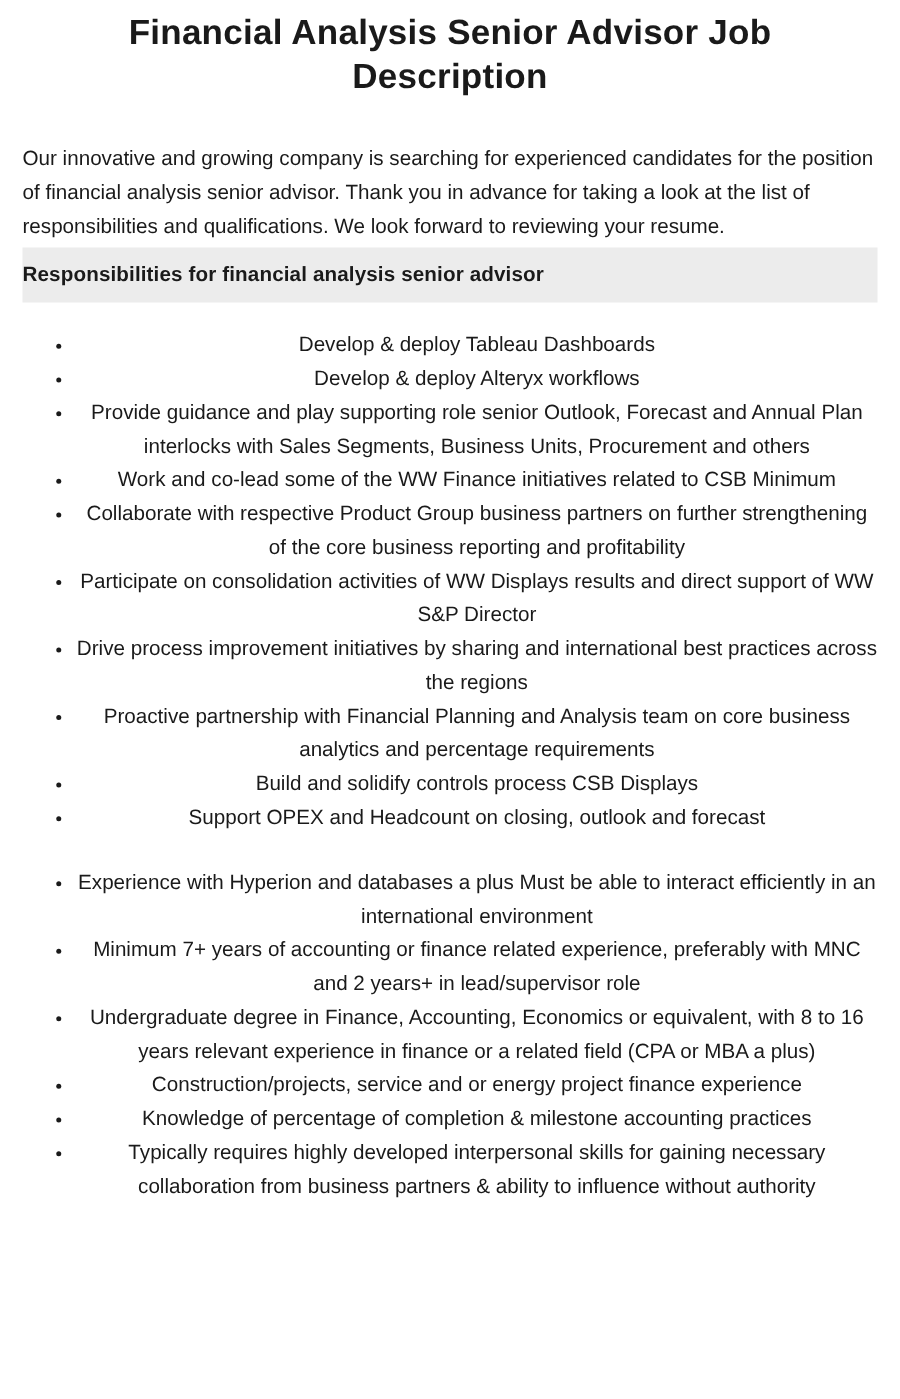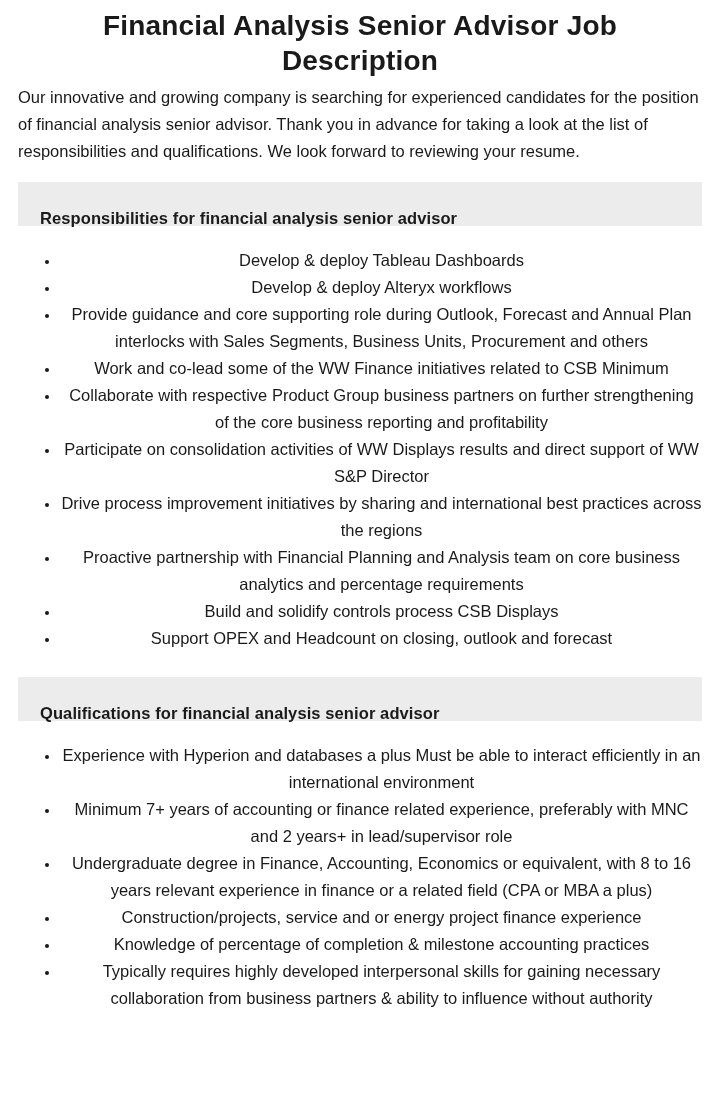--- a/index.html
+++ b/index.html
@@ -22,32 +22,31 @@
   .doc-title {
     margin: 0;
     padding: 2px 30px 0 30px;
     font-size: 28px;
     line-height: 35px;
     font-weight: 700;
     text-align: center;
     letter-spacing: 0.2px;
   }
   .intro {
-    margin: 6px 0 0 0;
+    margin: 36px 0 0 0;
     font-size: 16.5px;
     line-height: 27px;
   }
   .section-header {
     box-sizing: border-box;
-    margin-top: 17px;
+    margin-top: 3px;
     height: 44px;
     background: var(--section-header-bg, #ececec);
     display: flex;
-    align-items: flex-end;
-    padding-left: 22px;
+    align-items: center;
     padding-right: 12px;
   }
   .section-header h2 {
     margin: 0;
     font-size: 16.5px;
     font-weight: 700;
     line-height: 1;
     letter-spacing: 0.1px;
   }
   ul.bullet-list {
@@ -75,33 +74,30 @@
 
   <p class="intro">Our innovative and growing company is searching for experienced candidates for the position of financial analysis senior advisor. Thank you in advance for taking a look at the list of responsibilities and qualifications. We look forward to reviewing your resume.</p>
 
   <div class="section-header">
     <h2>Responsibilities for financial analysis senior advisor</h2>
   </div>
 
   <ul class="bullet-list">
     <li>Develop &amp; deploy Tableau Dashboards</li>
     <li>Develop &amp; deploy Alteryx workflows</li>
-    <li>Provide guidance and core supporting role during Outlook, Forecast and Annual Plan interlocks with Sales Segments, Business Units, Procurement and others</li>
+    <li>Provide guidance and play supporting role senior Outlook, Forecast and Annual Plan interlocks with Sales Segments, Business Units, Procurement and others</li>
     <li>Work and co-lead some of the WW Finance initiatives related to CSB Minimum</li>
     <li>Collaborate with respective Product Group business partners on further strengthening of the core business reporting and profitability</li>
     <li>Participate on consolidation activities of WW Displays results and direct support of WW S&amp;P Director</li>
     <li>Drive process improvement initiatives by sharing and international best practices across the regions</li>
     <li>Proactive partnership with Financial Planning and Analysis team on core business analytics and percentage requirements</li>
     <li>Build and solidify controls process CSB Displays</li>
     <li>Support OPEX and Headcount on closing, outlook and forecast</li>
   </ul>
 
-  <div class="section-header">
-    <h2>Qualifications for financial analysis senior advisor</h2>
-  </div>
 
   <ul class="bullet-list">
     <li>Experience with Hyperion and databases a plus Must be able to interact efficiently in an international environment</li>
     <li>Minimum 7+ years of accounting or finance related experience, preferably with MNC and 2 years+ in lead/supervisor role</li>
     <li>Undergraduate degree in Finance, Accounting, Economics or equivalent, with 8 to 16 years relevant experience in finance or a related field (CPA or MBA a plus)</li>
     <li>Construction/projects, service and or energy project finance experience</li>
     <li>Knowledge of percentage of completion &amp; milestone accounting practices</li>
     <li>Typically requires highly developed interpersonal skills for gaining necessary collaboration from business partners &amp; ability to influence without authority</li>
   </ul>
 

